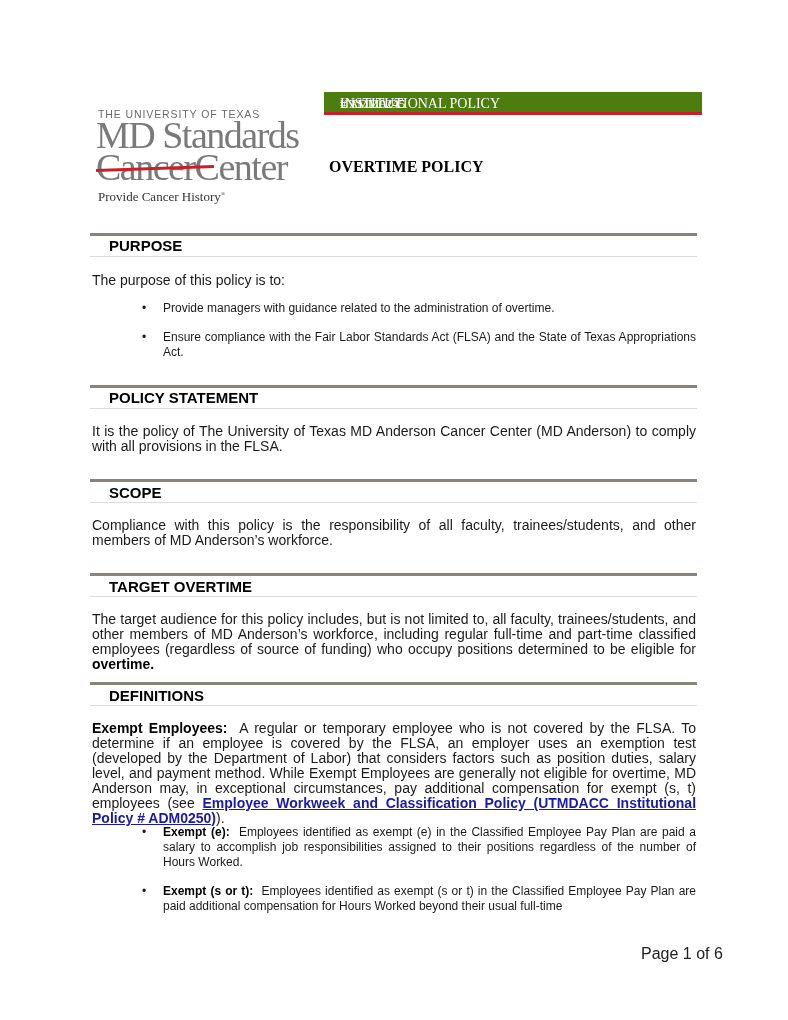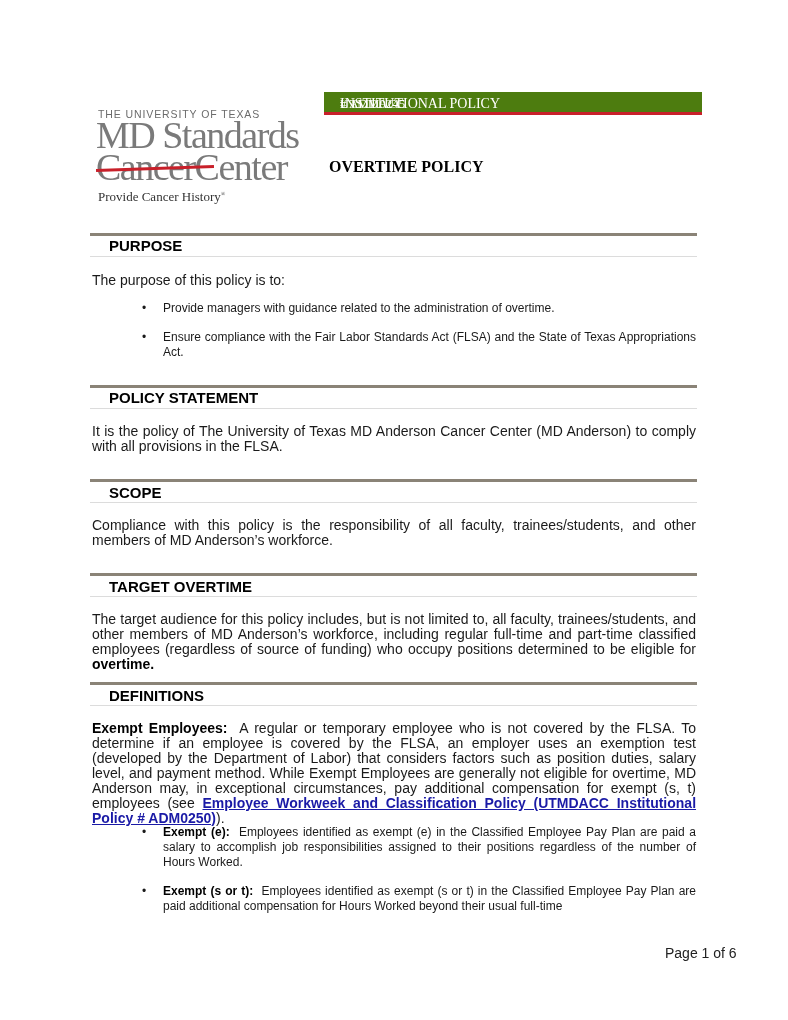--- a/index.html
+++ b/index.html
@@ -35,21 +35,21 @@
     .sec-title { position: absolute; left: 92px; font-size: 15px; font-weight: bold; color: #000; white-space: nowrap; margin-left: 17px; }
 
     .para { position: absolute; left: 92px; width: 604px; font-size: 14px; line-height: 15px;
             text-align: justify; color: #1a1a1a; }
     .bullet { position: absolute; left: 142px; font-size: 12px; }
     .bullet-text { position: absolute; left: 163px; width: 533px; font-size: 12px; line-height: 15px;
                    text-align: justify; color: #1a1a1a; }
     .para b, .bullet-text b { color: #000; }
     a.link { color: #1a1aa6; font-weight: bold; text-decoration: underline; }
 
-    .page-num { left: 641px; top: 945px; font-size: 14px; color: #222; white-space: nowrap; margin-left: 24px; }
+    .page-num { left: 641px; top: 945px; font-size: 16px; color: #222; white-space: nowrap; }
   </style>
 </head>
 <body>
 
 <div class="abs logo-univ">THE UNIVERSITY OF TEXAS</div>
 <div class="abs logo-line1">MD Standards</div>
 <div class="abs logo-line2">
   <span class="logo-cancer"><span>Cancer</span><span class="logo-strike"></span></span><span>Center</span>
 </div>
 <div class="abs logo-tagline"><span>Provide Cancer History</span><sup>®</sup></div>

